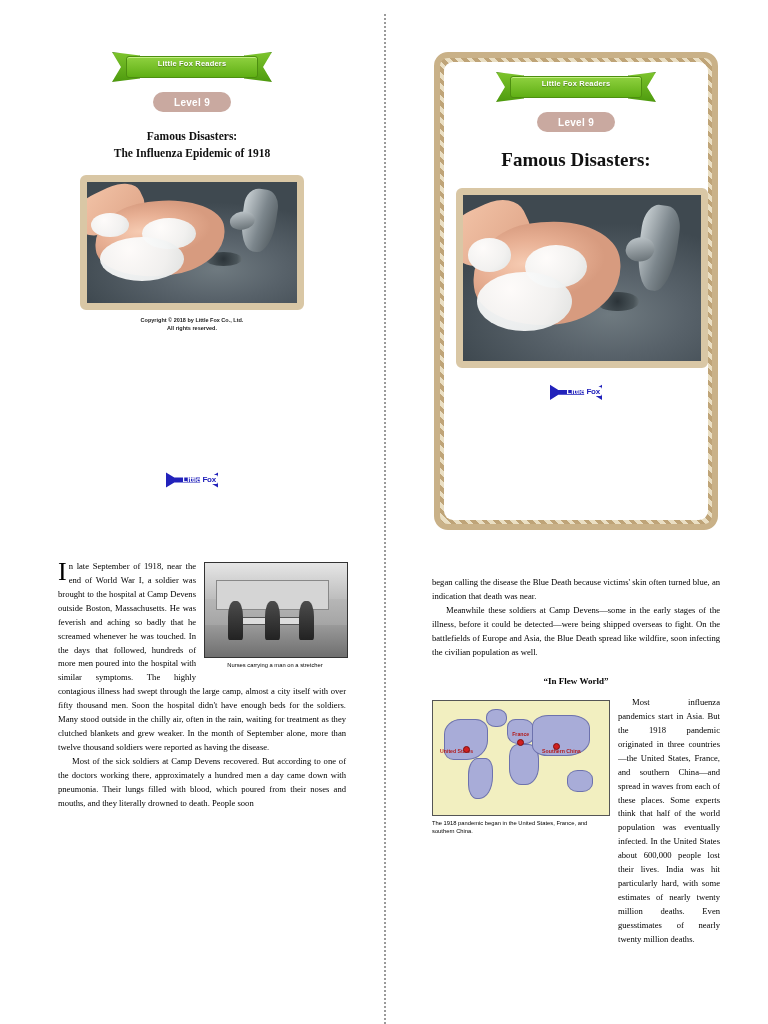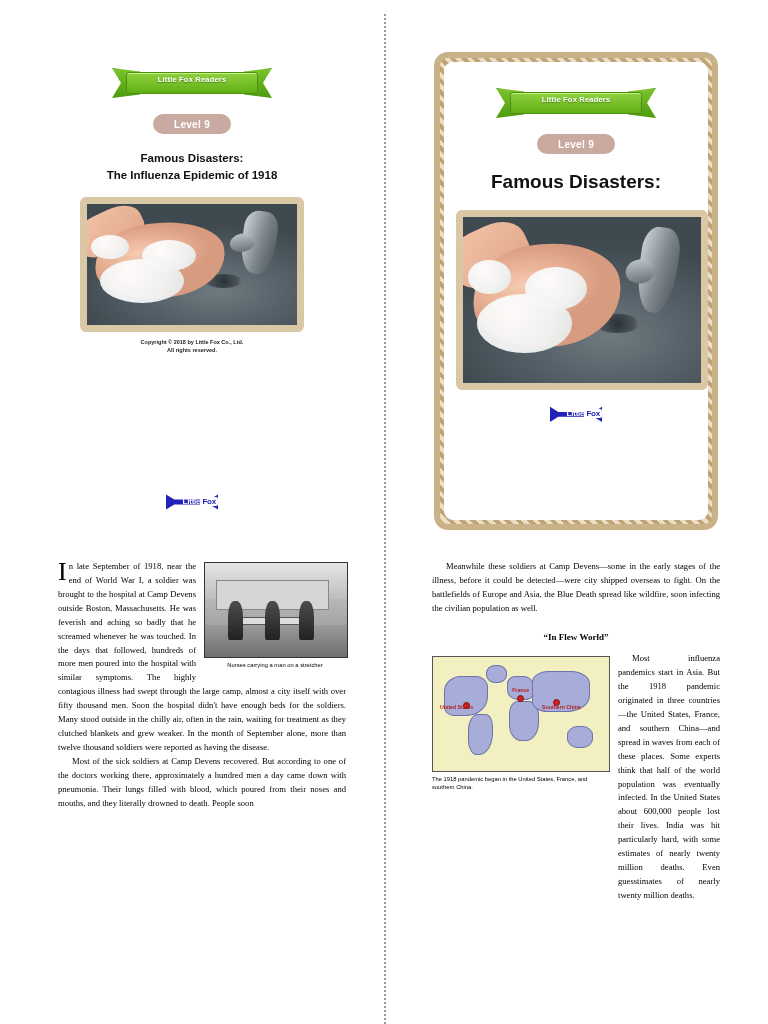--- a/index.html
+++ b/index.html
@@ -35,21 +35,21 @@
     position: absolute;
     left: 0; top: 0;
     width: 768px; height: 545px;
   }
 
   
   .ribbon {
     position: relative;
     width: 160px;
     height: 30px;
-    margin: 16px auto;
+    margin: 0 auto;
   }
   .ribbon .band {
     position: absolute;
     left: 14px; right: 14px; top: 4px;
     height: 20px;
     background: linear-gradient(#8fd13f, #5faf14);
     border: 1px solid #4d8f10;
     border-radius: 3px;
     box-shadow: inset 0 1px 0 #c4ef84;
   }
@@ -84,21 +84,21 @@
     font-family: "Liberation Sans", sans-serif;
     font-size: 10px;
     font-weight: bold;
     display: flex;
     align-items: center;
     justify-content: center;
     letter-spacing: .3px;
   }
 
   .cover-title {
-    font-family: Liberation Sans, sans-serif;
+    font-family: Liberation Serif, serif;
     font-weight: bold;
     text-align: center;
     color: #111;
   }
 
   
   .photo {
     position: relative;
     overflow: hidden;
     background: #9aa3a8;
@@ -481,21 +481,22 @@
           <div class="fig3"></div>
         </div>
         <div class="fig-cap">Nurses carrying a man on a stretcher</div>
       </div>
 
       <p class="first"><span class="dropcap">I</span><span>n late September of 1918, near the end of World War I, a soldier was brought to the hospital at Camp Devens outside Boston, Massachusetts. He was feverish and aching so badly that he screamed whenever he was touched. In the days that followed, hundreds of more men poured into the hospital with similar symptoms. The highly contagious illness had swept through the large camp, almost a city itself with over fifty thousand men. Soon the hospital didn't have enough beds for the soldiers. Many stood outside in the chilly air, often in the rain, waiting for treatment as they clutched blankets and grew weaker. In the month of September alone, more than twelve thousand soldiers were reported as having the disease.</span></p>
       <p>Most of the sick soldiers at Camp Devens recovered. But according to one of the doctors working there, approximately a hundred men a day came down with pneumonia. Their lungs filled with blood, which poured from their noses and mouths, and they literally drowned to death. People soon</p>
     </div>
 
     <div class="col col-right">
-      <p>Meanwhile these soldiers at Camp Devens—some in the early stages of the illness, before it could be detected—were city shipped overseas to fight. On the battlefields of Europe and Asia, the Blue Death spread like wildfire, soon infecting the civilian population as well.</p>
+      <p class="first" style="margin-top:16px;">began calling the disease the Blue Death because victims' skin often turned blue, an indication that death was near.</p>
+      <p>Meanwhile these soldiers at Camp Devens—some in the early stages of the illness, before it could be detected—were being shipped overseas to fight. On the battlefields of Europe and Asia, the Blue Death spread like wildfire, soon infecting the civilian population as well.</p>
 
       <div class="sec-head" style="margin:14px 0 8px;">“In Flew World”</div>
 
       <div class="fig-map-wrap">
         <div class="fig-map">
           <div class="land m-na"></div>
           <div class="land m-gr"></div>
           <div class="land m-sa"></div>
           <div class="land m-eu"></div>
           <div class="land m-af"></div>

